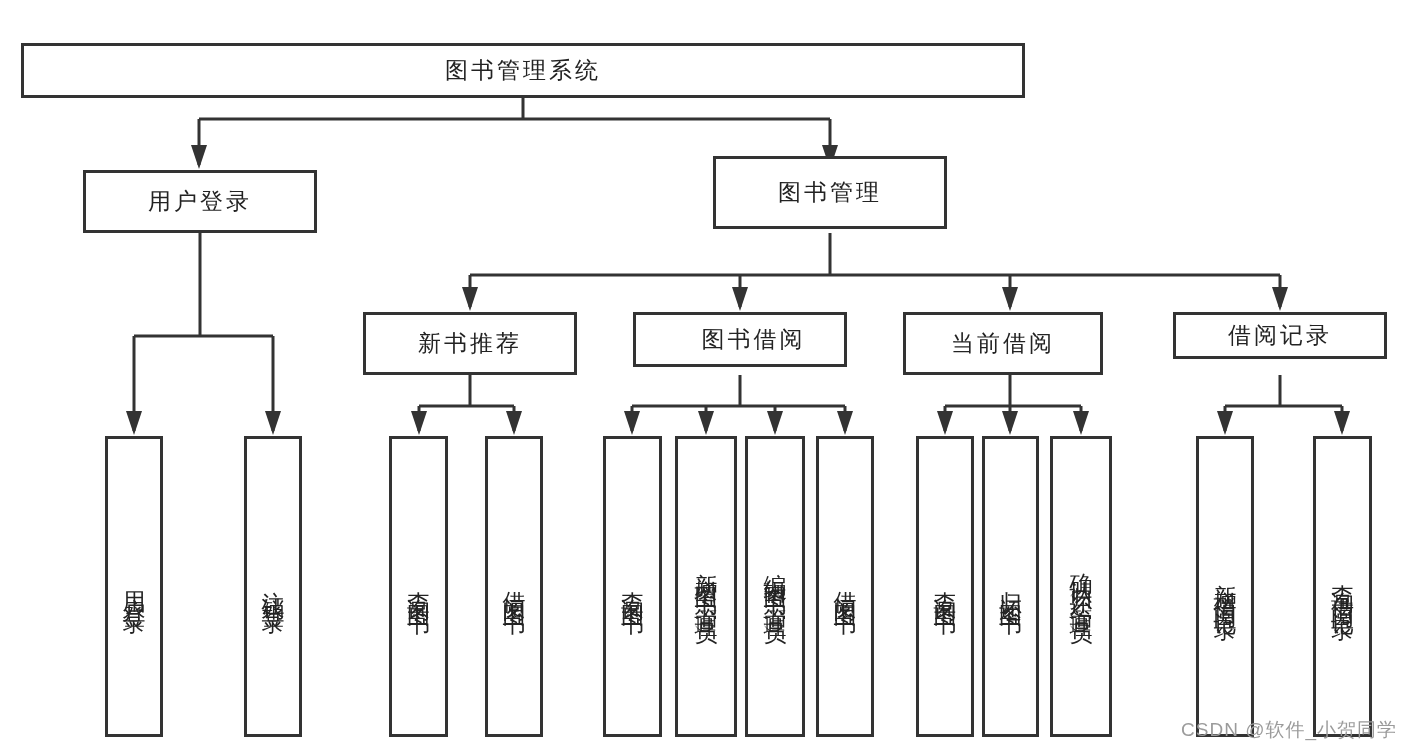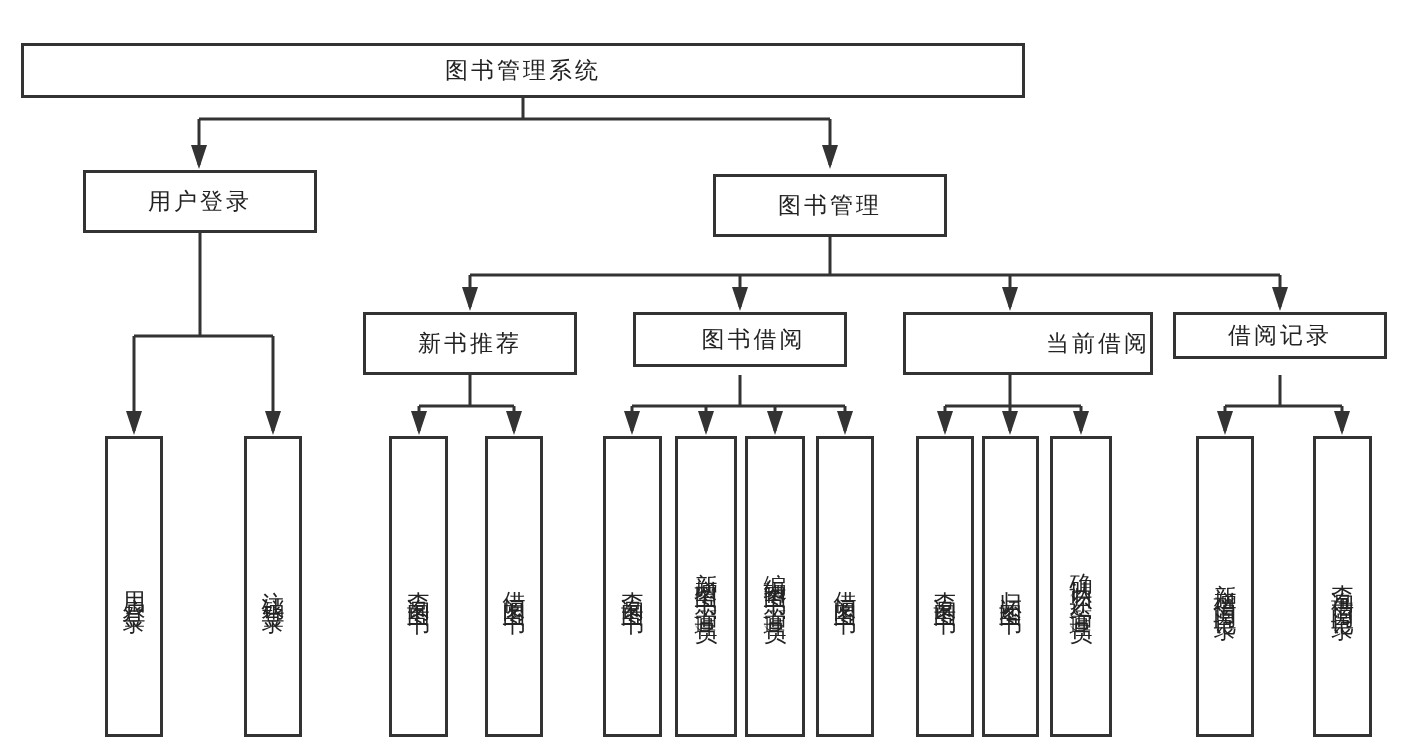--- a/index.html
+++ b/index.html
@@ -111,30 +111,30 @@
     <path class="edge" d="M1342,406 V431" marker-end="url(#arw)"></path>
   </svg>
 
   <div id="nodes">
       <div class="node horizontal" style="left: 21px; top: 13px; width: 1004px; height: 55px; margin-top: 30px;">
         <span>图书管理系统</span>
       </div>
       <div class="node horizontal" style="left: 83px; top: 170px; width: 234px; height: 63px;">
         <span>用户登录</span>
       </div>
-      <div class="node horizontal" style="left: 713px; top: 174px; width: 234px; height: 63px;">
+      <div class="node horizontal" style="left: 713px; top: 156px; width: 234px; height: 73px;">
         <span>图书管理</span>
       </div>
       <div class="node horizontal" style="left: 363px; top: 312px; width: 214px; height: 63px;">
         <span>新书推荐</span>
       </div>
       <div class="node horizontal" style="left: 633px; top: 312px; width: 214px; height: 55px; padding-left: 27px;">
         <span>图书借阅</span>
       </div>
-      <div class="node horizontal" style="left: 903px; top: 312px; width: 250px; height: 63px; justify-content: flex-end;">
+      <div class="node horizontal" style="left: 903px; top: 312px; width: 200px; height: 63px;">
         <span>当前借阅</span>
       </div>
       <div class="node horizontal" style="left: 1173px; top: 312px; width: 214px; height: 47px;">
         <span>借阅记录</span>
       </div>
       <div class="node vertical" style="left: 105px; top: 436px; width: 58px; height: 301px;">
         <span>用户登录</span>
       </div>
       <div class="node vertical" style="left: 244px; top: 436px; width: 58px; height: 301px;">
         <span>注销登录</span>
@@ -167,13 +167,14 @@
         <span>确认归还（管理员）</span>
       </div>
       <div class="node vertical" style="left: 1196px; top: 436px; width: 58px; height: 301px;">
         <span>新增借阅记录</span>
       </div>
       <div class="node vertical" style="left: 1313px; top: 436px; width: 59px; height: 301px;">
         <span>查询借阅记录</span>
       </div>
     </div>
 
+  <div class="watermark">CSDN @软件_小贺同学</div>
 </div>
 
 </body></html>

